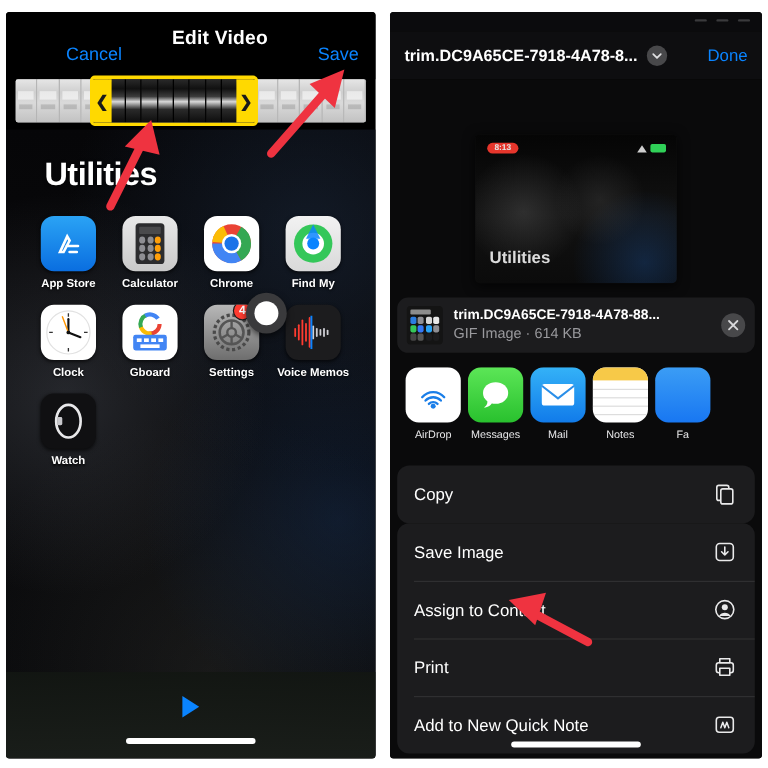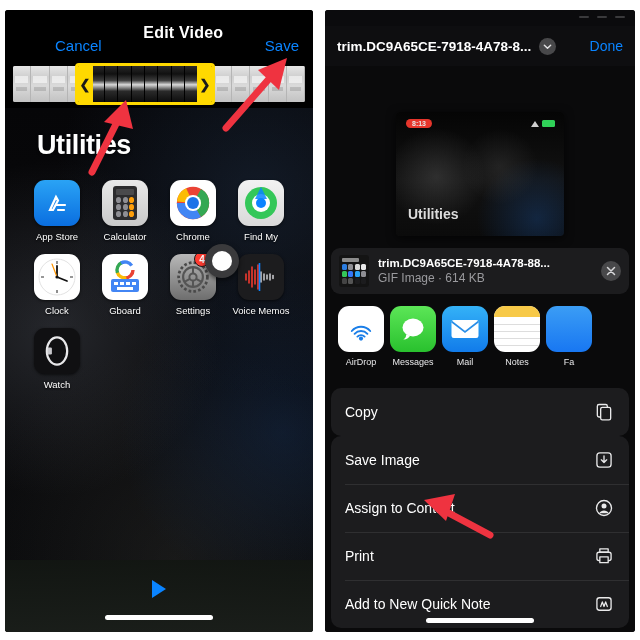--- a/index.html
+++ b/index.html
@@ -62,21 +62,21 @@
   .folder-title { position:absolute; top:22px; left:32px; color:#fff;
                   font-size:27px; font-weight:bold; letter-spacing:-.4px;
                   text-shadow:0 1px 3px rgba(0,0,0,.7); }
 
   .grid { position:absolute; top:72px; left:18px; width:272px;
           display:flex; flex-wrap:wrap; }
   .app { width:68px; margin-bottom:12px; display:flex; flex-direction:column;
          align-items:center; position:relative; }
   .app-ico { width:46px; height:46px; border-radius:11px; position:relative;
              overflow:hidden; box-shadow:0 1px 3px rgba(0,0,0,.6); }
-  .app-lbl { margin-top:5px; color:#fff; font-size:9.5px; font-weight:normal;
+  .app-lbl { margin-top:5px; color:#fff; font-size:9.5px; font-weight:bold;
              text-shadow:0 1px 2px rgba(0,0,0,.9); white-space:nowrap; }
   .badge { position:absolute; top:-3px; right:6px; min-width:16px; height:16px;
            background:#ff3b30; border-radius:8px; color:#fff; font-size:10px;
            font-weight:bold; display:flex; align-items:center;
            justify-content:center; padding:0 4px; border:1.5px solid #1c1c1e; }
 
   
   .ic-appstore { background:linear-gradient(180deg,#2aa3f5 0%,#0a6ee0 100%);
                  display:flex; align-items:center; justify-content:center; }
   .ic-calc { background:linear-gradient(180deg,#e9e9e9 0%,#c9c9c9 100%);

